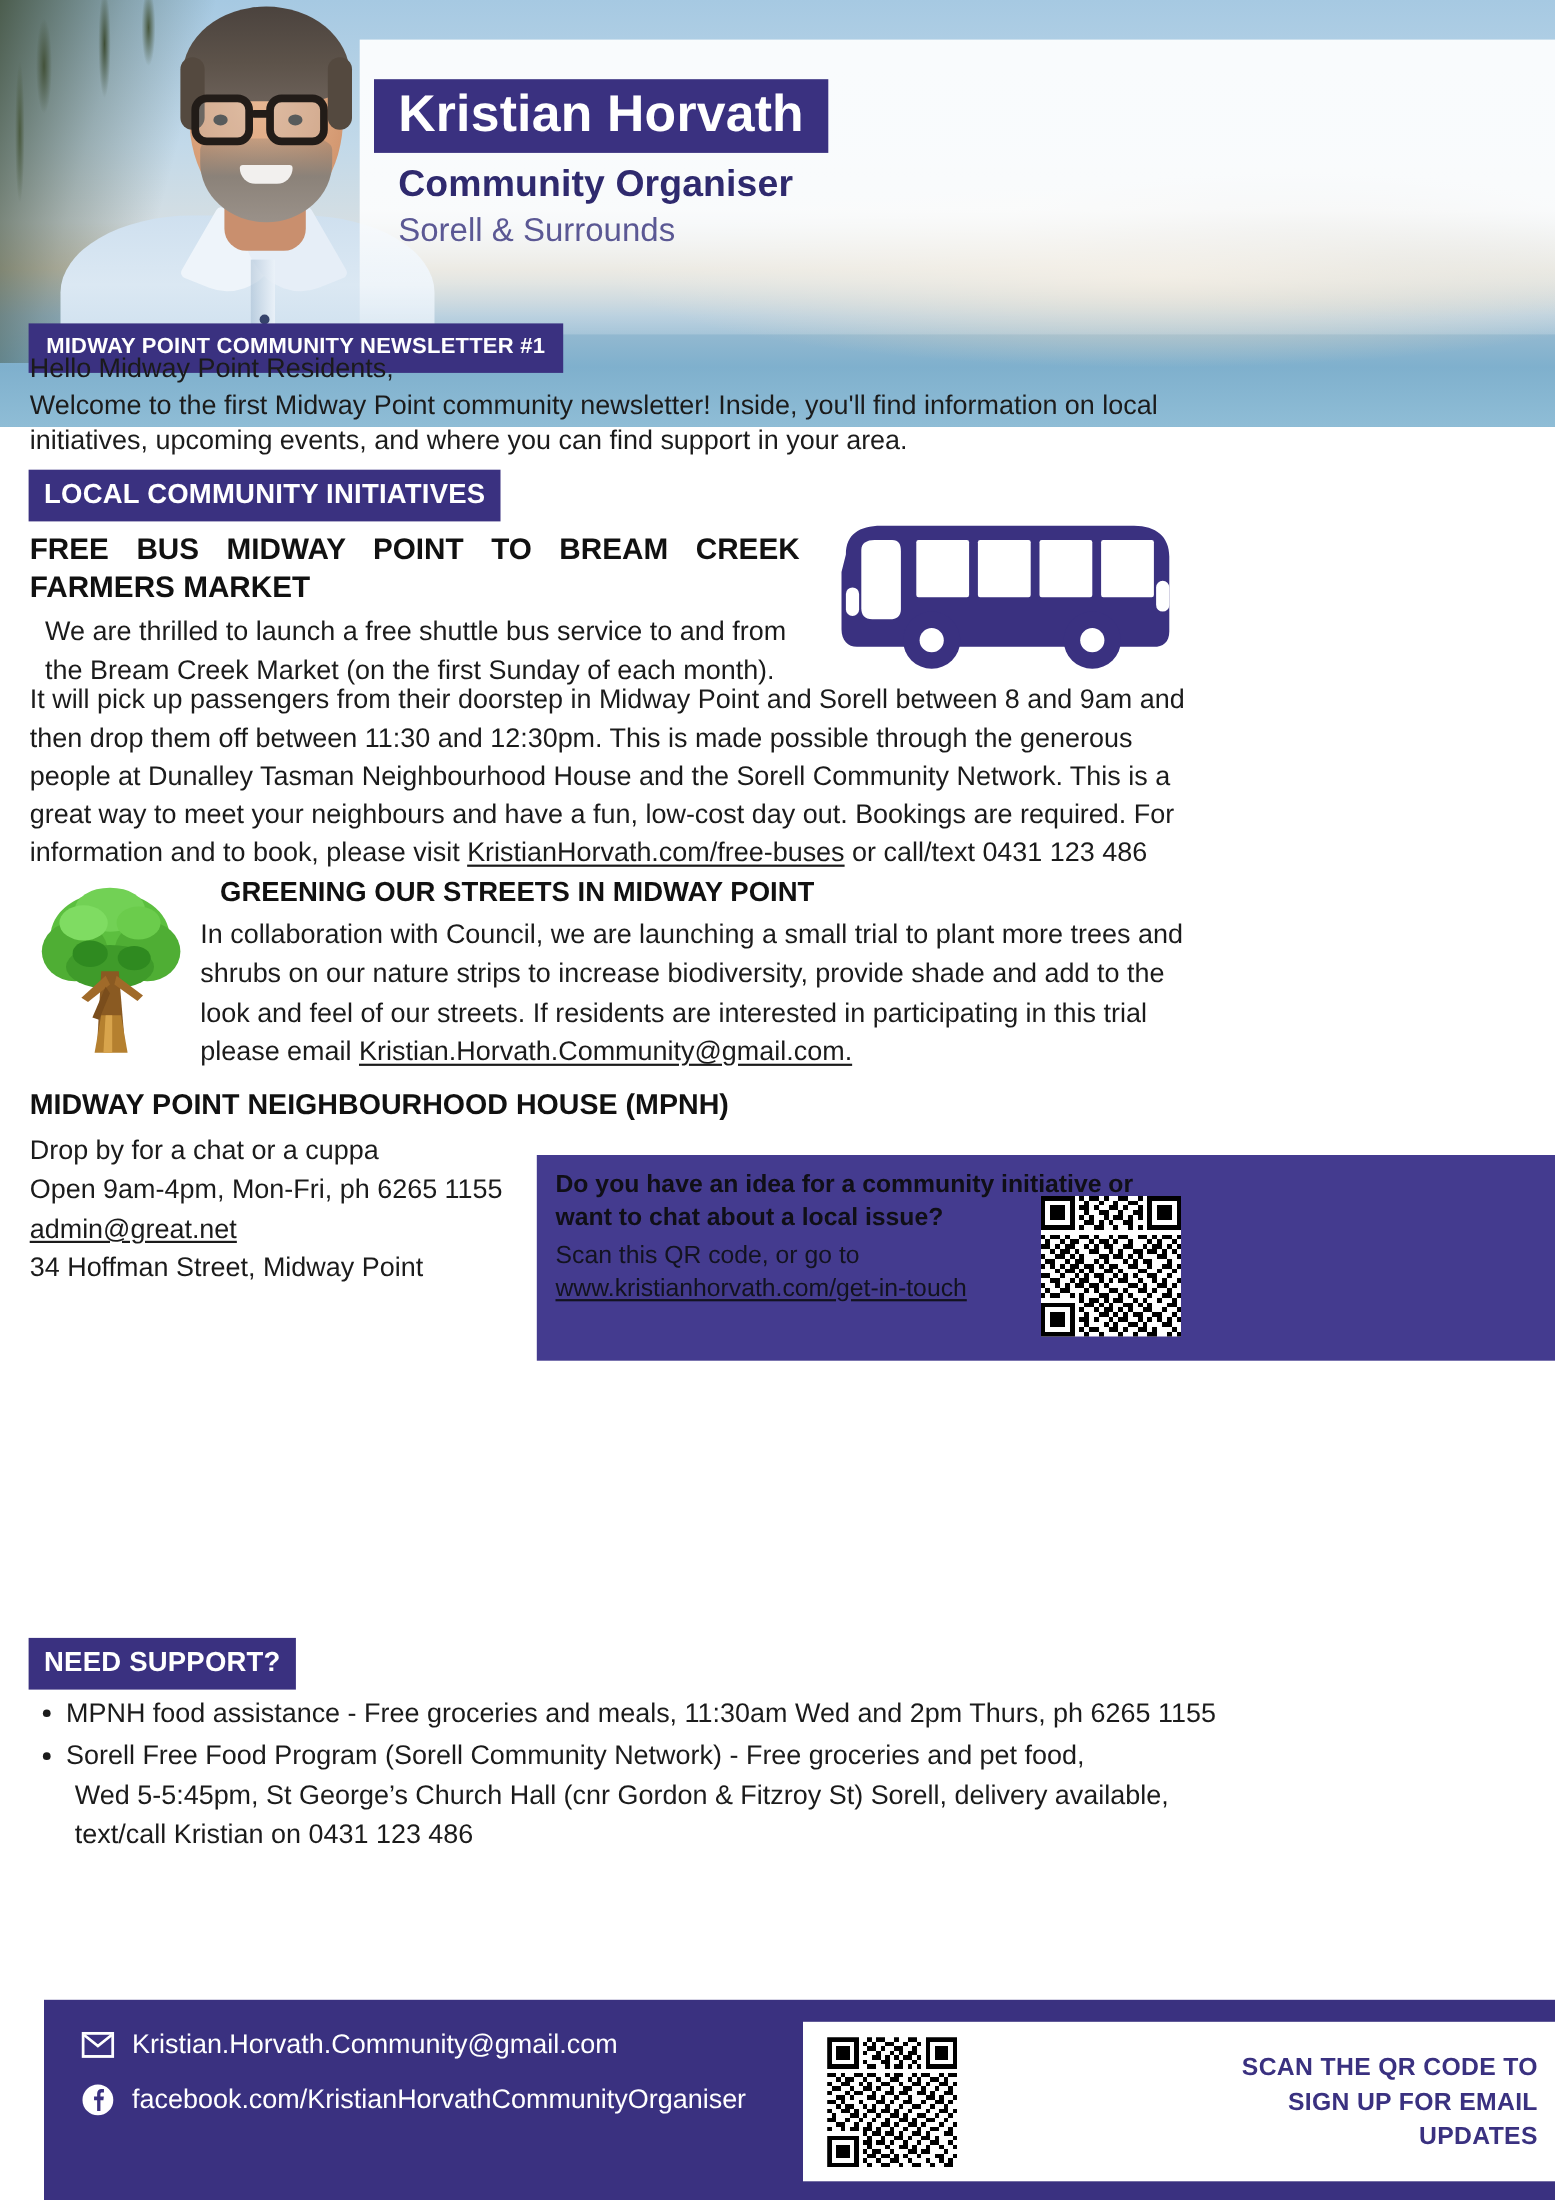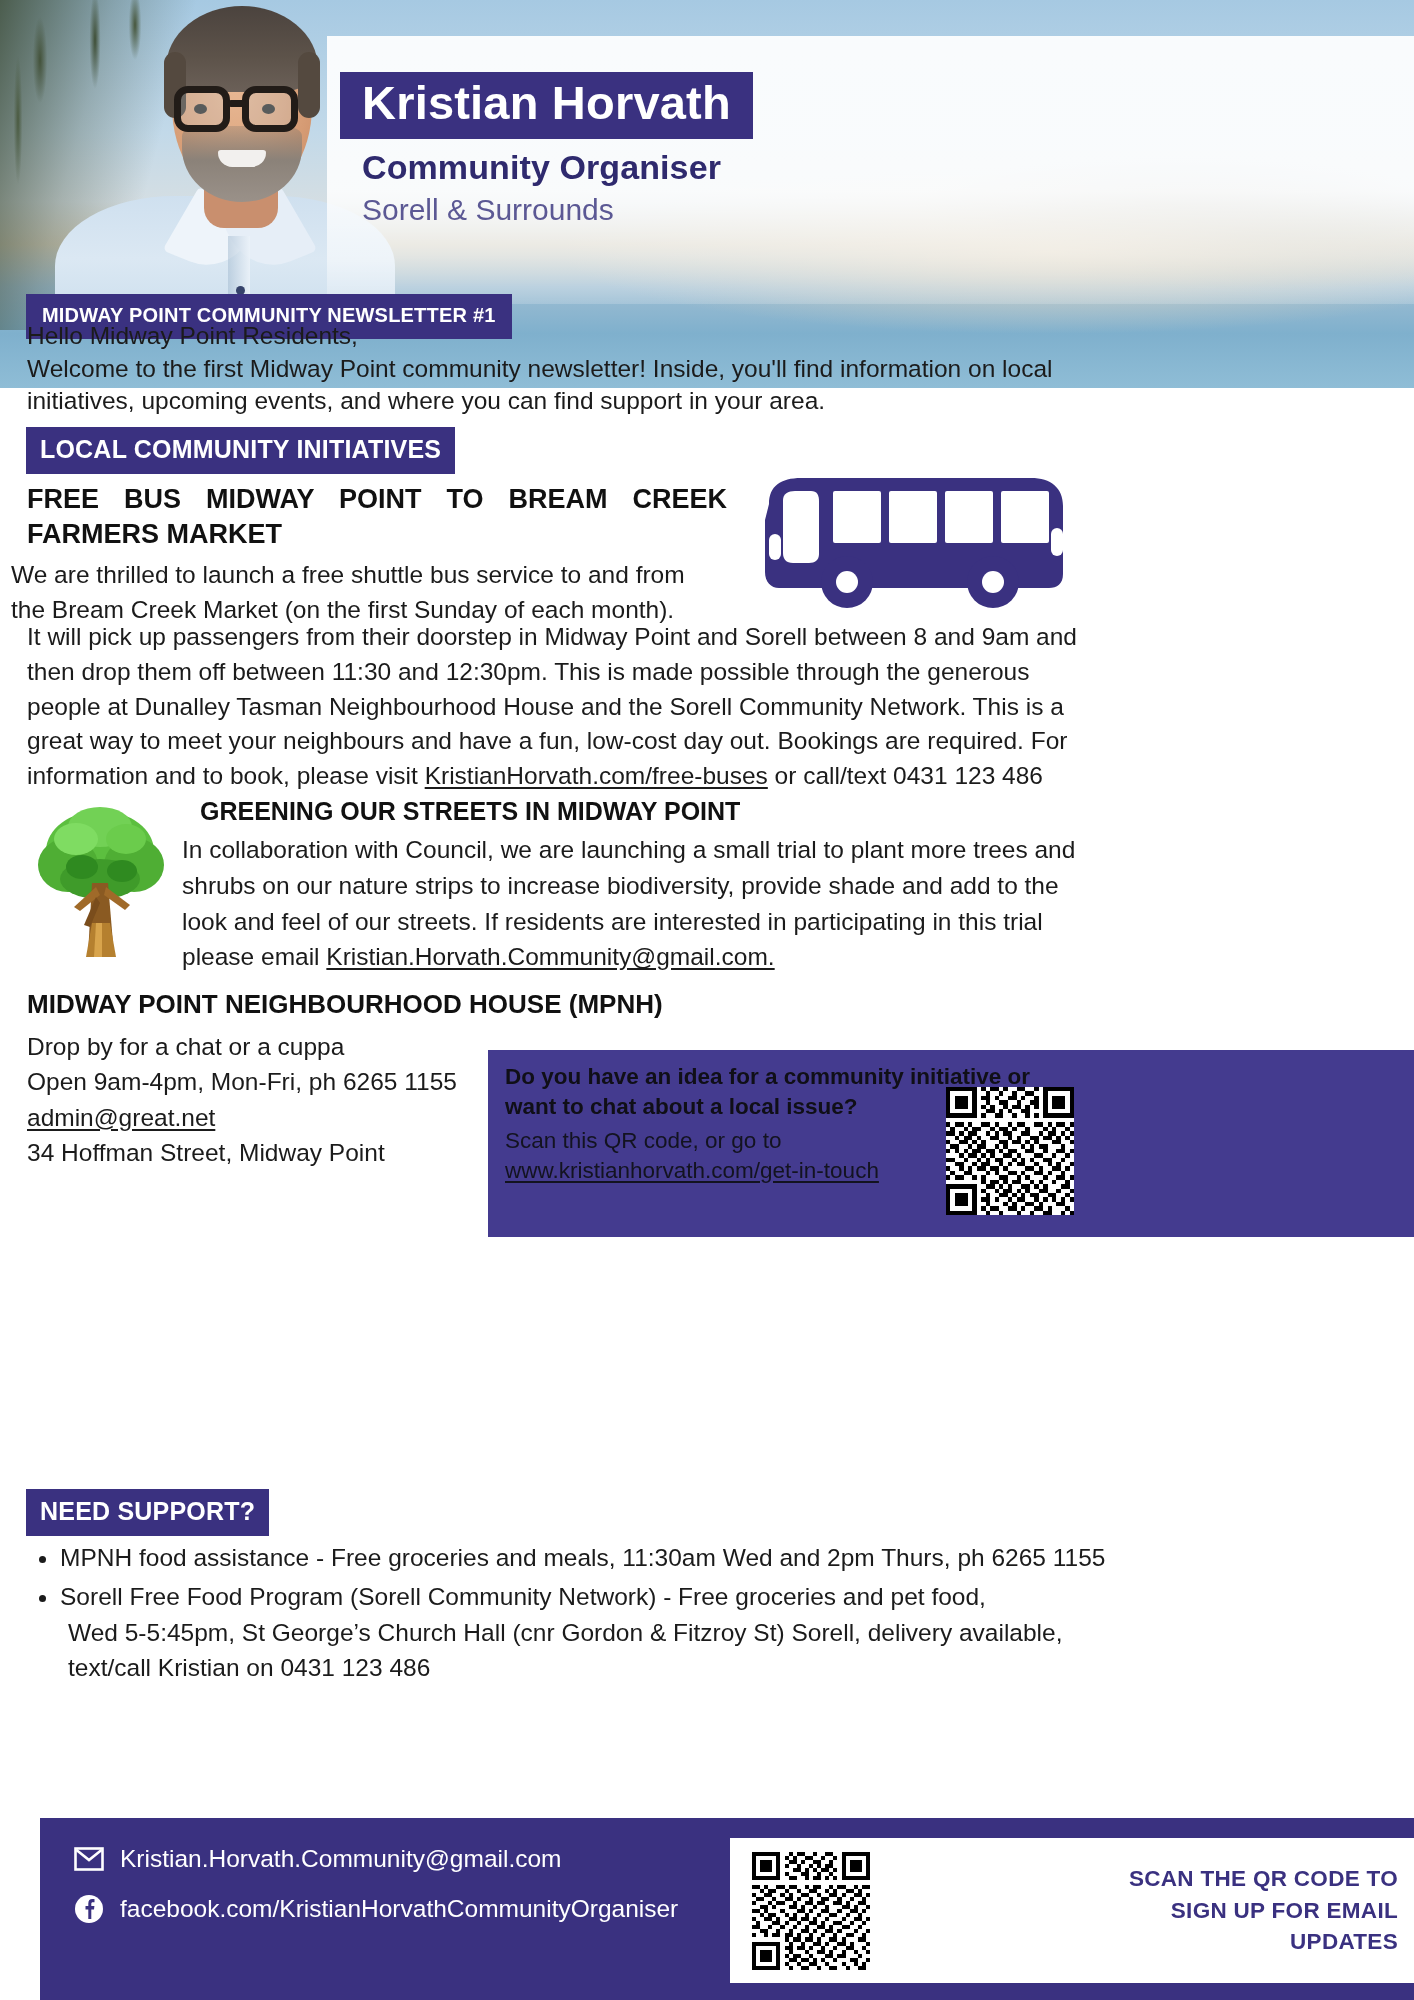--- a/index.html
+++ b/index.html
@@ -130,21 +130,21 @@
     font-size:24.5px; line-height:1.33; color:#1b1b1b;
   }
 
   .h-free-bus {
     position:absolute; left:27px; top:482px; width:700px;
     font-size:27px; font-weight:800; color:#111; line-height:1.28;
     text-align: justify; text-align-last: left;
   }
   .h-free-bus .l1 { display:block; text-align:justify; text-align-last:justify; }
   .p-bus-top {
-    position:absolute; left:11px; top:558px; width:700px;
+    position:absolute; left:41px; top:558px; width:700px;
     font-size:24.5px; line-height:1.42; color:#1b1b1b;
   }
   .p-bus-rest {
     position:absolute; left:27px; top:620px; width:1050px;
     font-size:24.5px; line-height:1.42; color:#1b1b1b;
   }
   .u { text-decoration: underline; text-underline-offset: 3px; }
 
   .bus-icon { position:absolute; left:755px; top:470px; width:320px; height:140px; }
 

